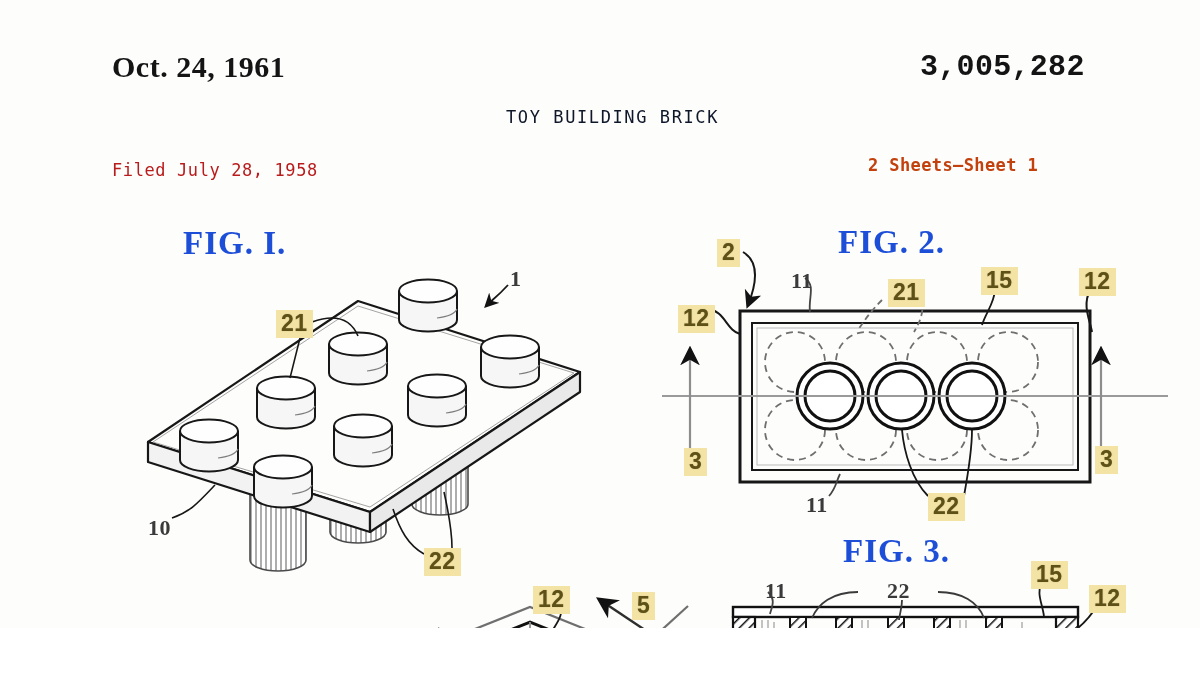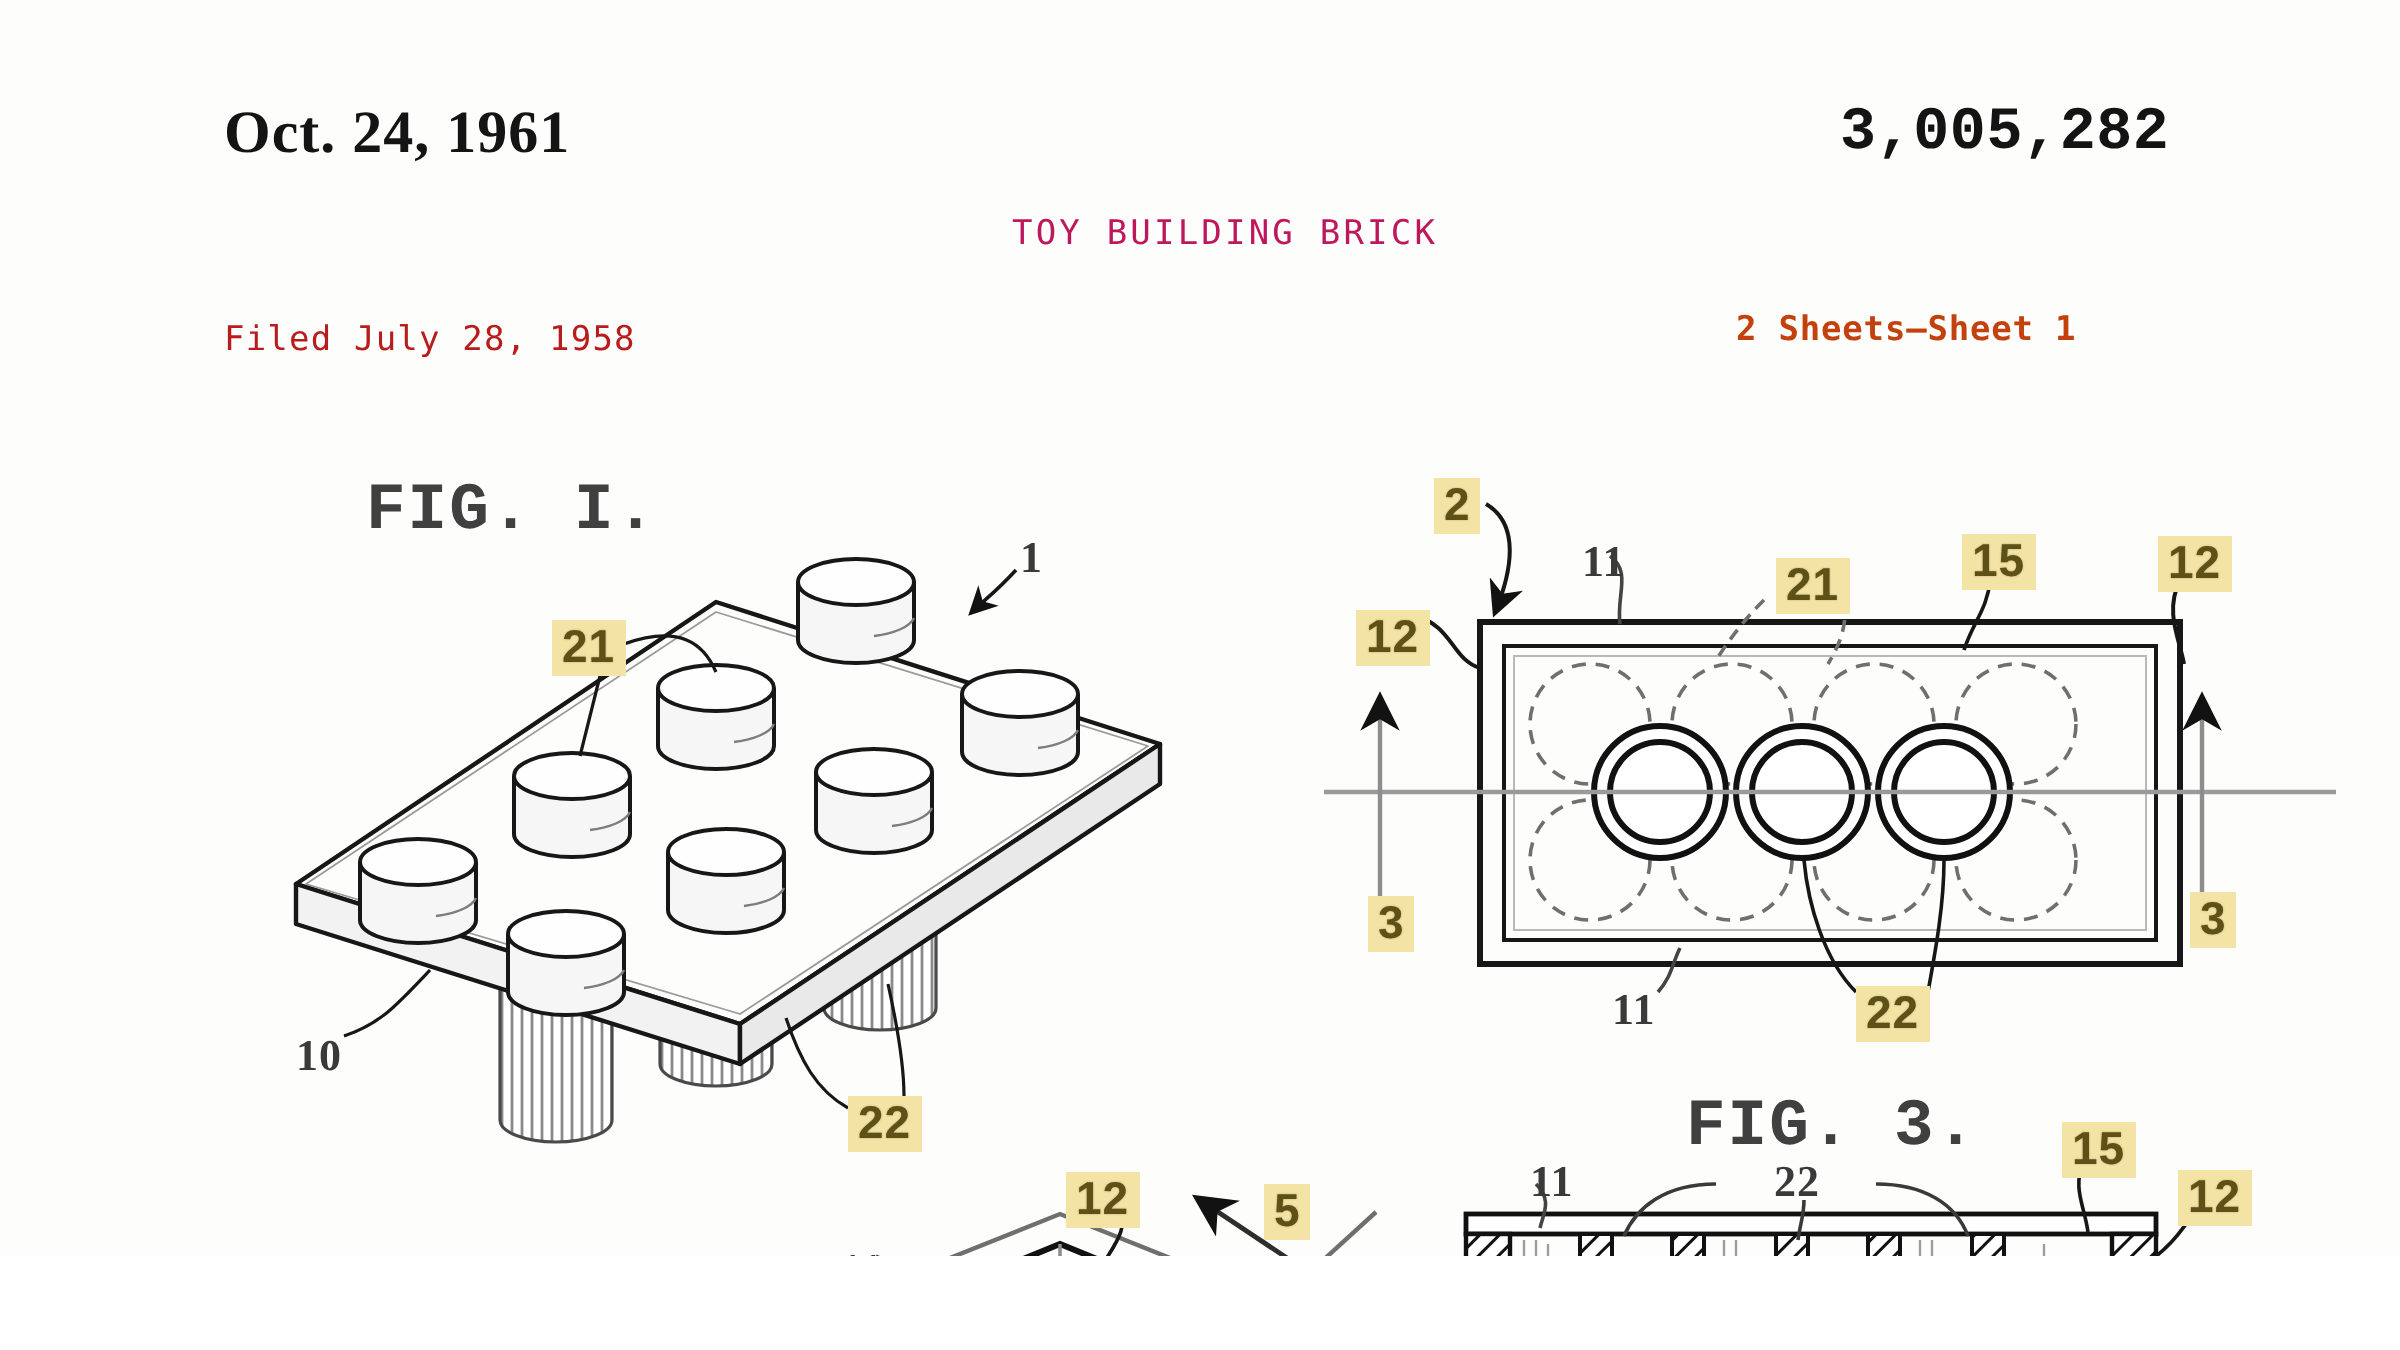--- a/index.html
+++ b/index.html
@@ -43,48 +43,47 @@
     font-family: Liberation Mono, monospace;
     font-weight: bold;
     font-size: 30px;
     letter-spacing: 0.3px;
   }
   #hdr-title {
     left: 506px; top: 107px;
     font-family: "DejaVu Sans Mono", monospace;
     font-size: 17px;
     letter-spacing: 1.6px;
-    color: #be185d;
+    color: #0f172a;
   }
   #hdr-filed {
     left: 112px; top: 160px;
     font-family: "DejaVu Sans Mono", monospace;
     font-size: 17px;
     letter-spacing: 0.6px;
     color: #b91c1c;
   }
   #hdr-sheets {
     left: 868px; top: 155px;
     font-family: "DejaVu Sans Mono", monospace;
     font-weight: bold;
     font-size: 17px;
     letter-spacing: 0.4px;
     color: #c2410c;
   }
 
   
   .fig-caption {
     position: absolute;
-    font-family: Liberation Mono, monospace;
+    font-family: Liberation Serif, serif;
     font-weight: bold;
     font-size: 33px;
     letter-spacing: 1px;
-    color: #404040;
+    color: #1d4ed8;
     white-space: nowrap;
-    margin-top: 12px;
   }
   #cap-fig1 { left: 183px; top: 225px; }
   #cap-fig2 { left: 838px; top: 224px; }
   #cap-fig3 { left: 843px; top: 533px; }
 
   
   .ref {
     position: absolute;
     font-family: "Liberation Sans", sans-serif;
     font-size: 23px;
@@ -128,20 +127,21 @@
   <div class="hdr" id="hdr-patno">3,005,282</div>
 
   <div class="hdr" id="hdr-title">TOY BUILDING BRICK</div>
 
   <div class="hdr" id="hdr-filed">Filed July 28, 1958</div>
 
   <div class="hdr" id="hdr-sheets">2 Sheets—Sheet 1</div>
 
   <div class="fig-caption" id="cap-fig1">FIG. I.</div>
 
+  <div class="fig-caption" id="cap-fig2">FIG. 2.</div>
 
   <div class="fig-caption" id="cap-fig3">FIG. 3.</div>
 
   <svg class="draw" viewBox="0 0 1200 675">
     <defs>
 
       <pattern id="hatch" width="7" height="7" patternUnits="userSpaceOnUse" patternTransform="rotate(45)">
         <rect width="7" height="7" fill="#ffffff"></rect>
         <line x1="0" y1="0" x2="0" y2="7" stroke="#101010" stroke-width="3"></line>
       </pattern>

